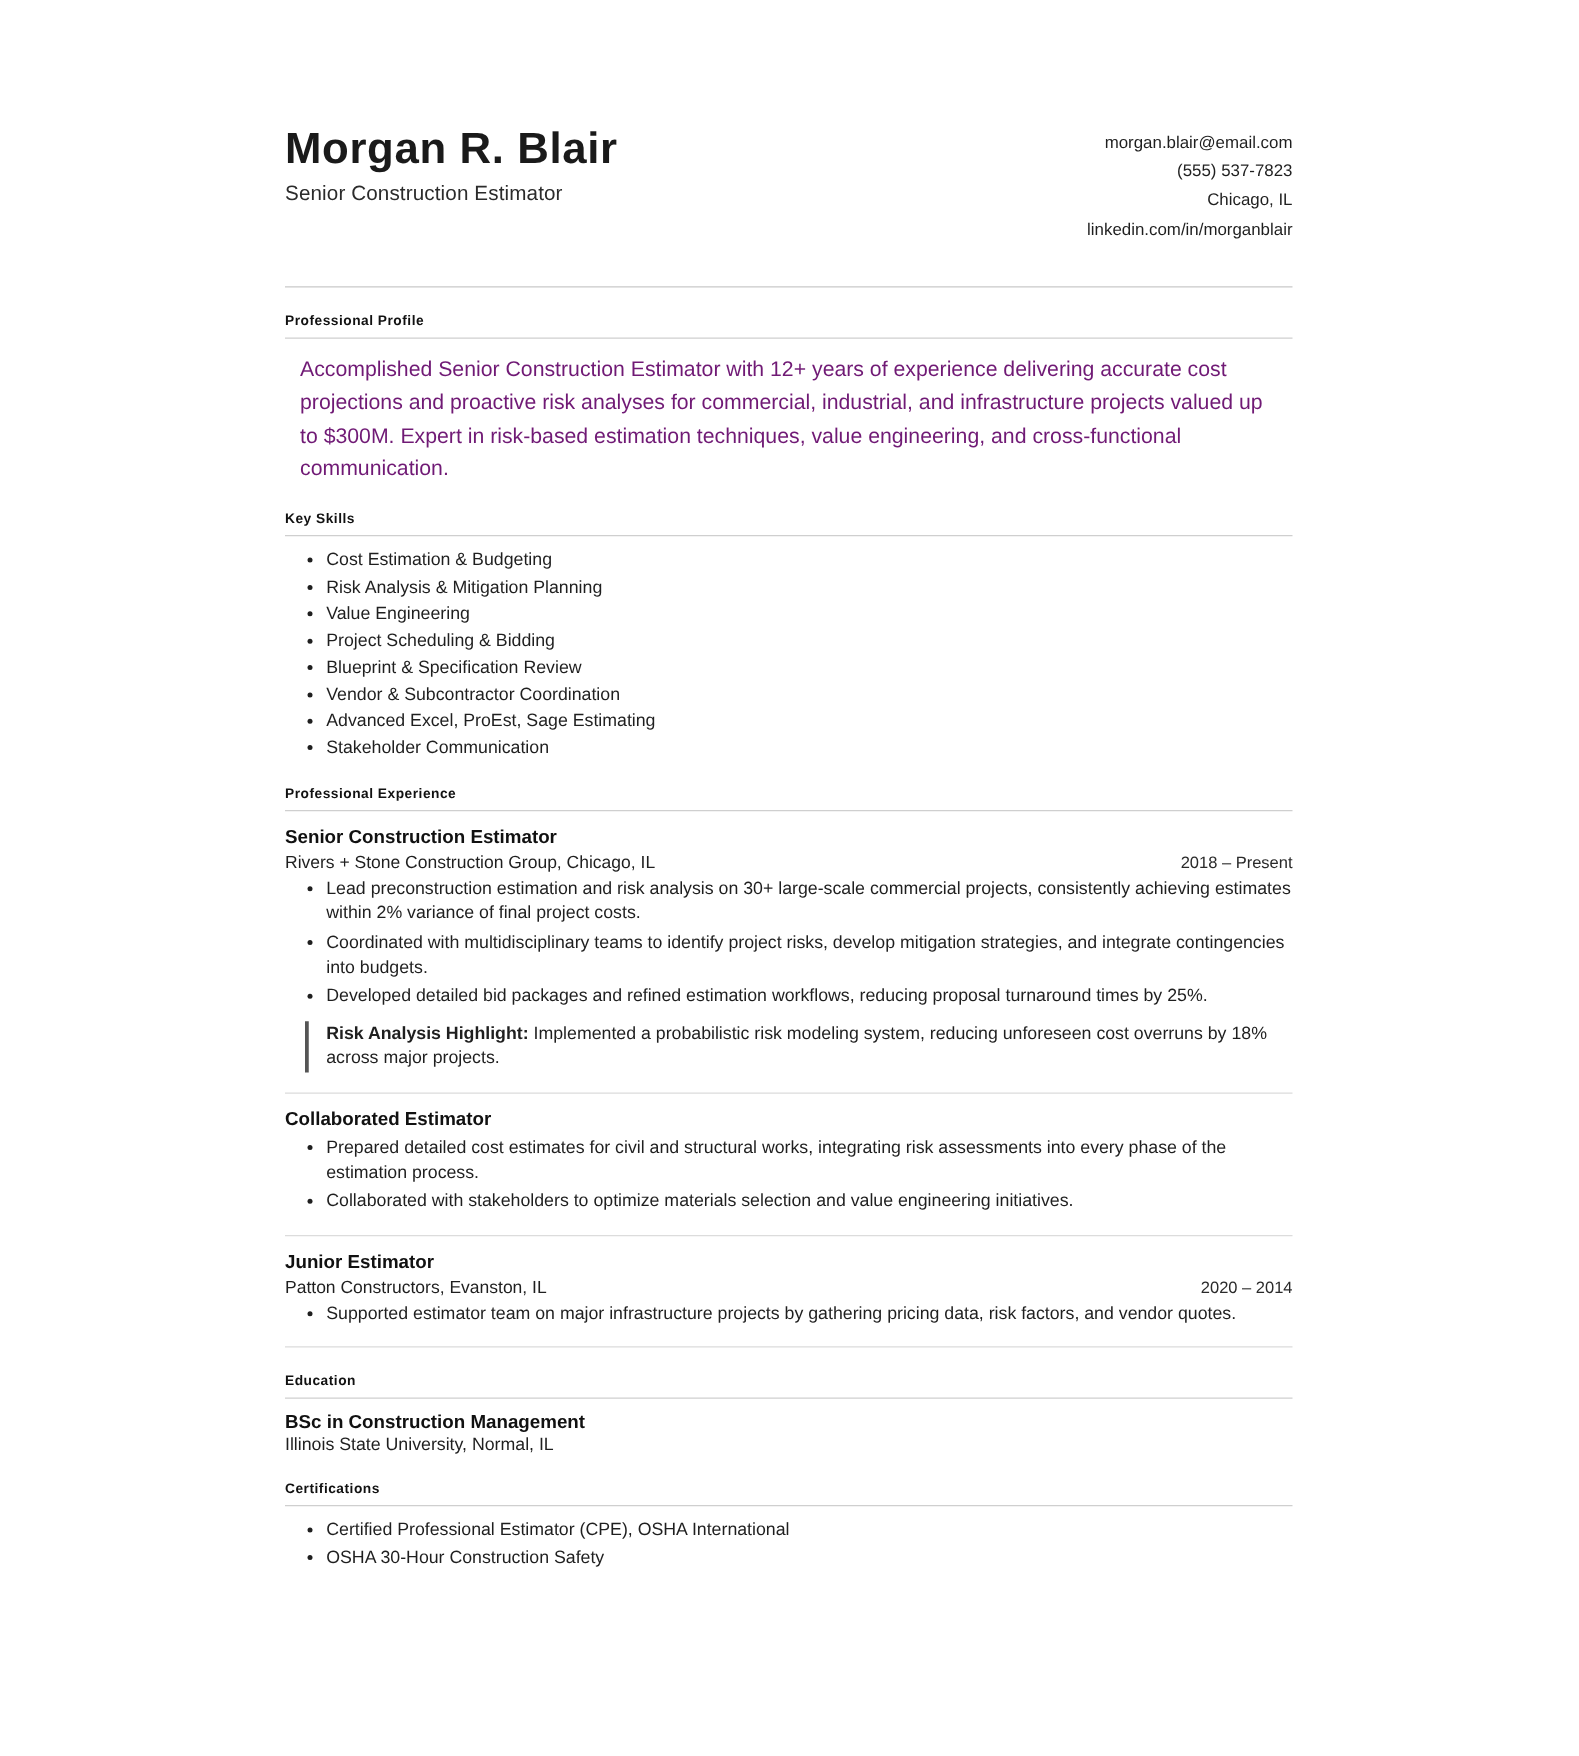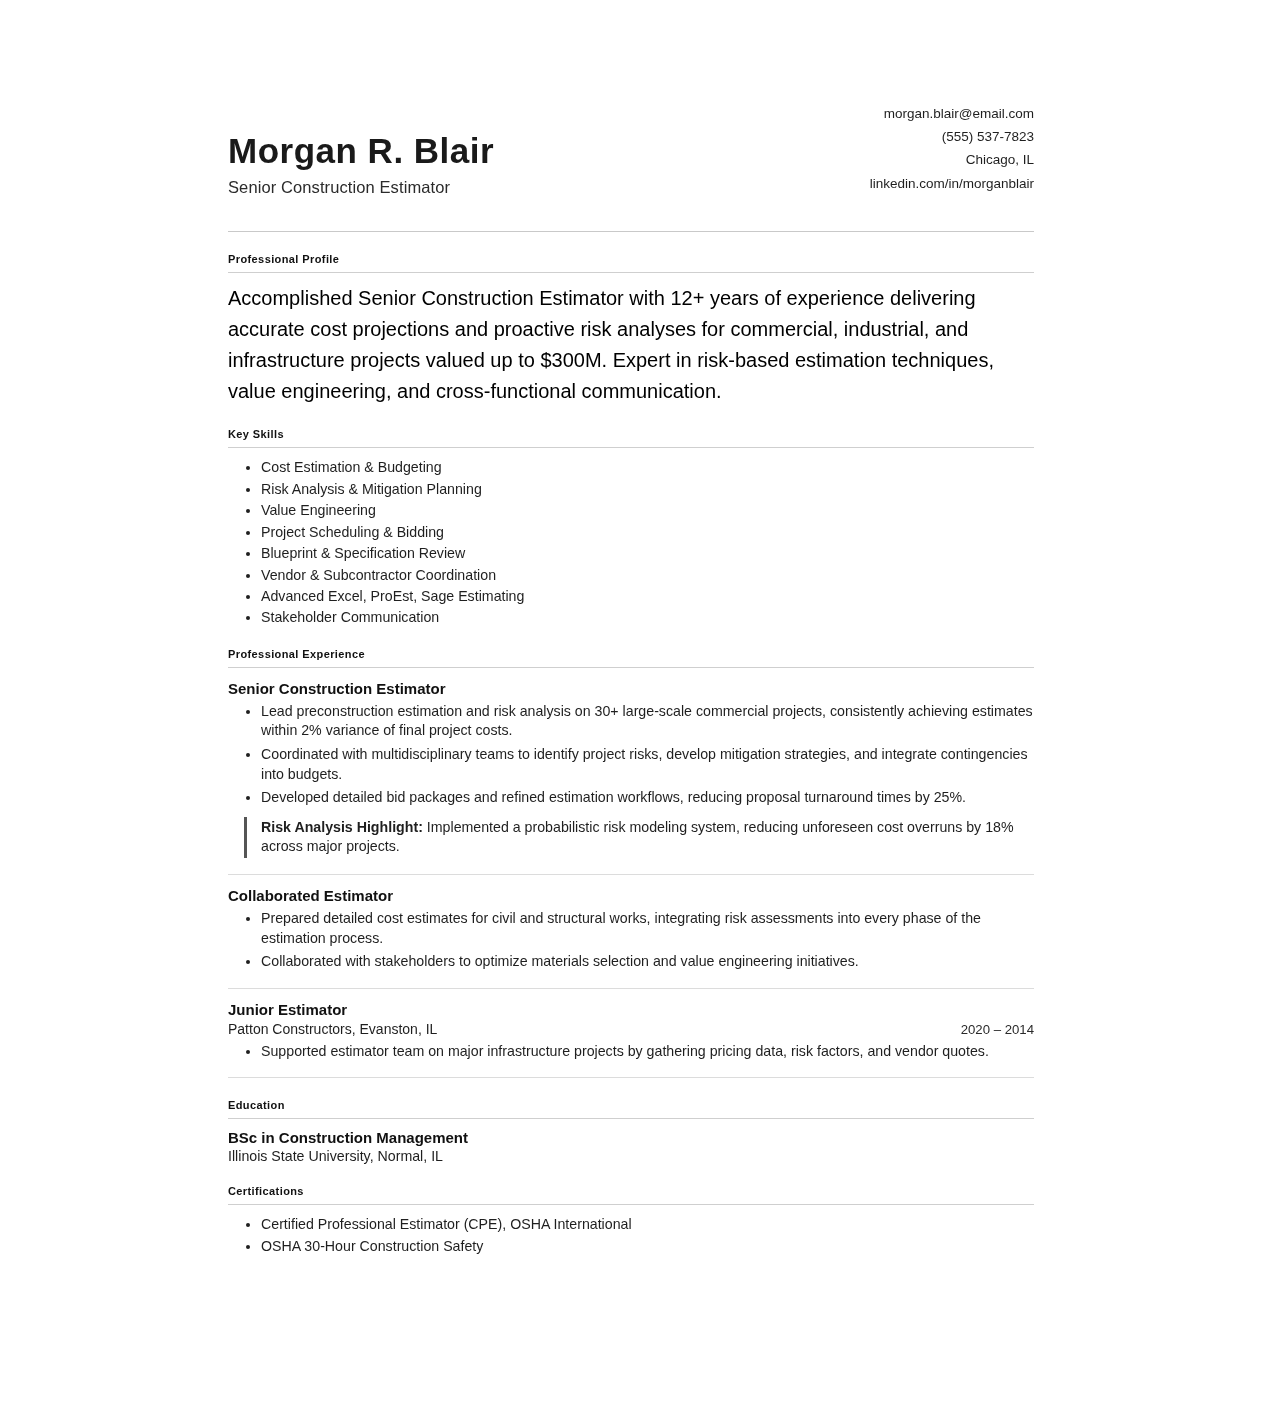--- a/index.html
+++ b/index.html
@@ -24,21 +24,20 @@
   }
 
   
   .header {
     display: flex;
     align-items: flex-start;
     justify-content: space-between;
   }
   .name-block {
     padding-top: 4px;
-    margin-top: 32px;
   }
   .name {
     font-size: 35px;
     font-weight: bold;
     letter-spacing: 0.5px;
     line-height: 1.15;
     margin: 0;
   }
   .title {
     font-size: 16.5px;
@@ -68,24 +67,24 @@
     letter-spacing: 0.4px;
     color: #111;
     margin: 0 0 7px 0;
   }
   .section-rule {
     border-top: 1px solid #cfcfcf;
     margin-bottom: 10px;
   }
 
   .paragraph {
-    font-size: 20px;
+    font-size: 17px;
     line-height: 1.55;
-    color: #000000;
-    margin: 0;
+    color: #701a75;
+    margin: 12px;
   }
 
   ul.bullets {
     margin: 4px 0 0 0;
     padding-left: 33px;
     list-style: disc;
   }
   ul.bullets li {
     font-size: 14.2px;
     line-height: 1.3;
@@ -193,20 +192,24 @@
         <li>Stakeholder Communication</li>
       </ul>
     </div>
 
     <div class="section">
       <h2 class="section-title">Professional Experience</h2>
       <div class="section-rule"></div>
 
       <div class="job">
         <div class="job-title">Senior Construction Estimator</div>
+        <div class="job-meta">
+          <span>Rivers + Stone Construction Group, Chicago, IL</span>
+          <span class="job-dates">2018 – Present</span>
+        </div>
         <ul class="job-bullets">
           <li>Lead preconstruction estimation and risk analysis on 30+ large-scale commercial projects, consistently achieving estimates within 2% variance of final project costs.</li>
           <li>Coordinated with multidisciplinary teams to identify project risks, develop mitigation strategies, and integrate contingencies into budgets.</li>
           <li>Developed detailed bid packages and refined estimation workflows, reducing proposal turnaround times by 25%.</li>
         </ul>
         <div class="highlight">
           <b>Risk Analysis Highlight:</b>
           <span>Implemented a probabilistic risk modeling system, reducing unforeseen cost overruns by 18% across major projects.</span>
         </div>
       </div>

